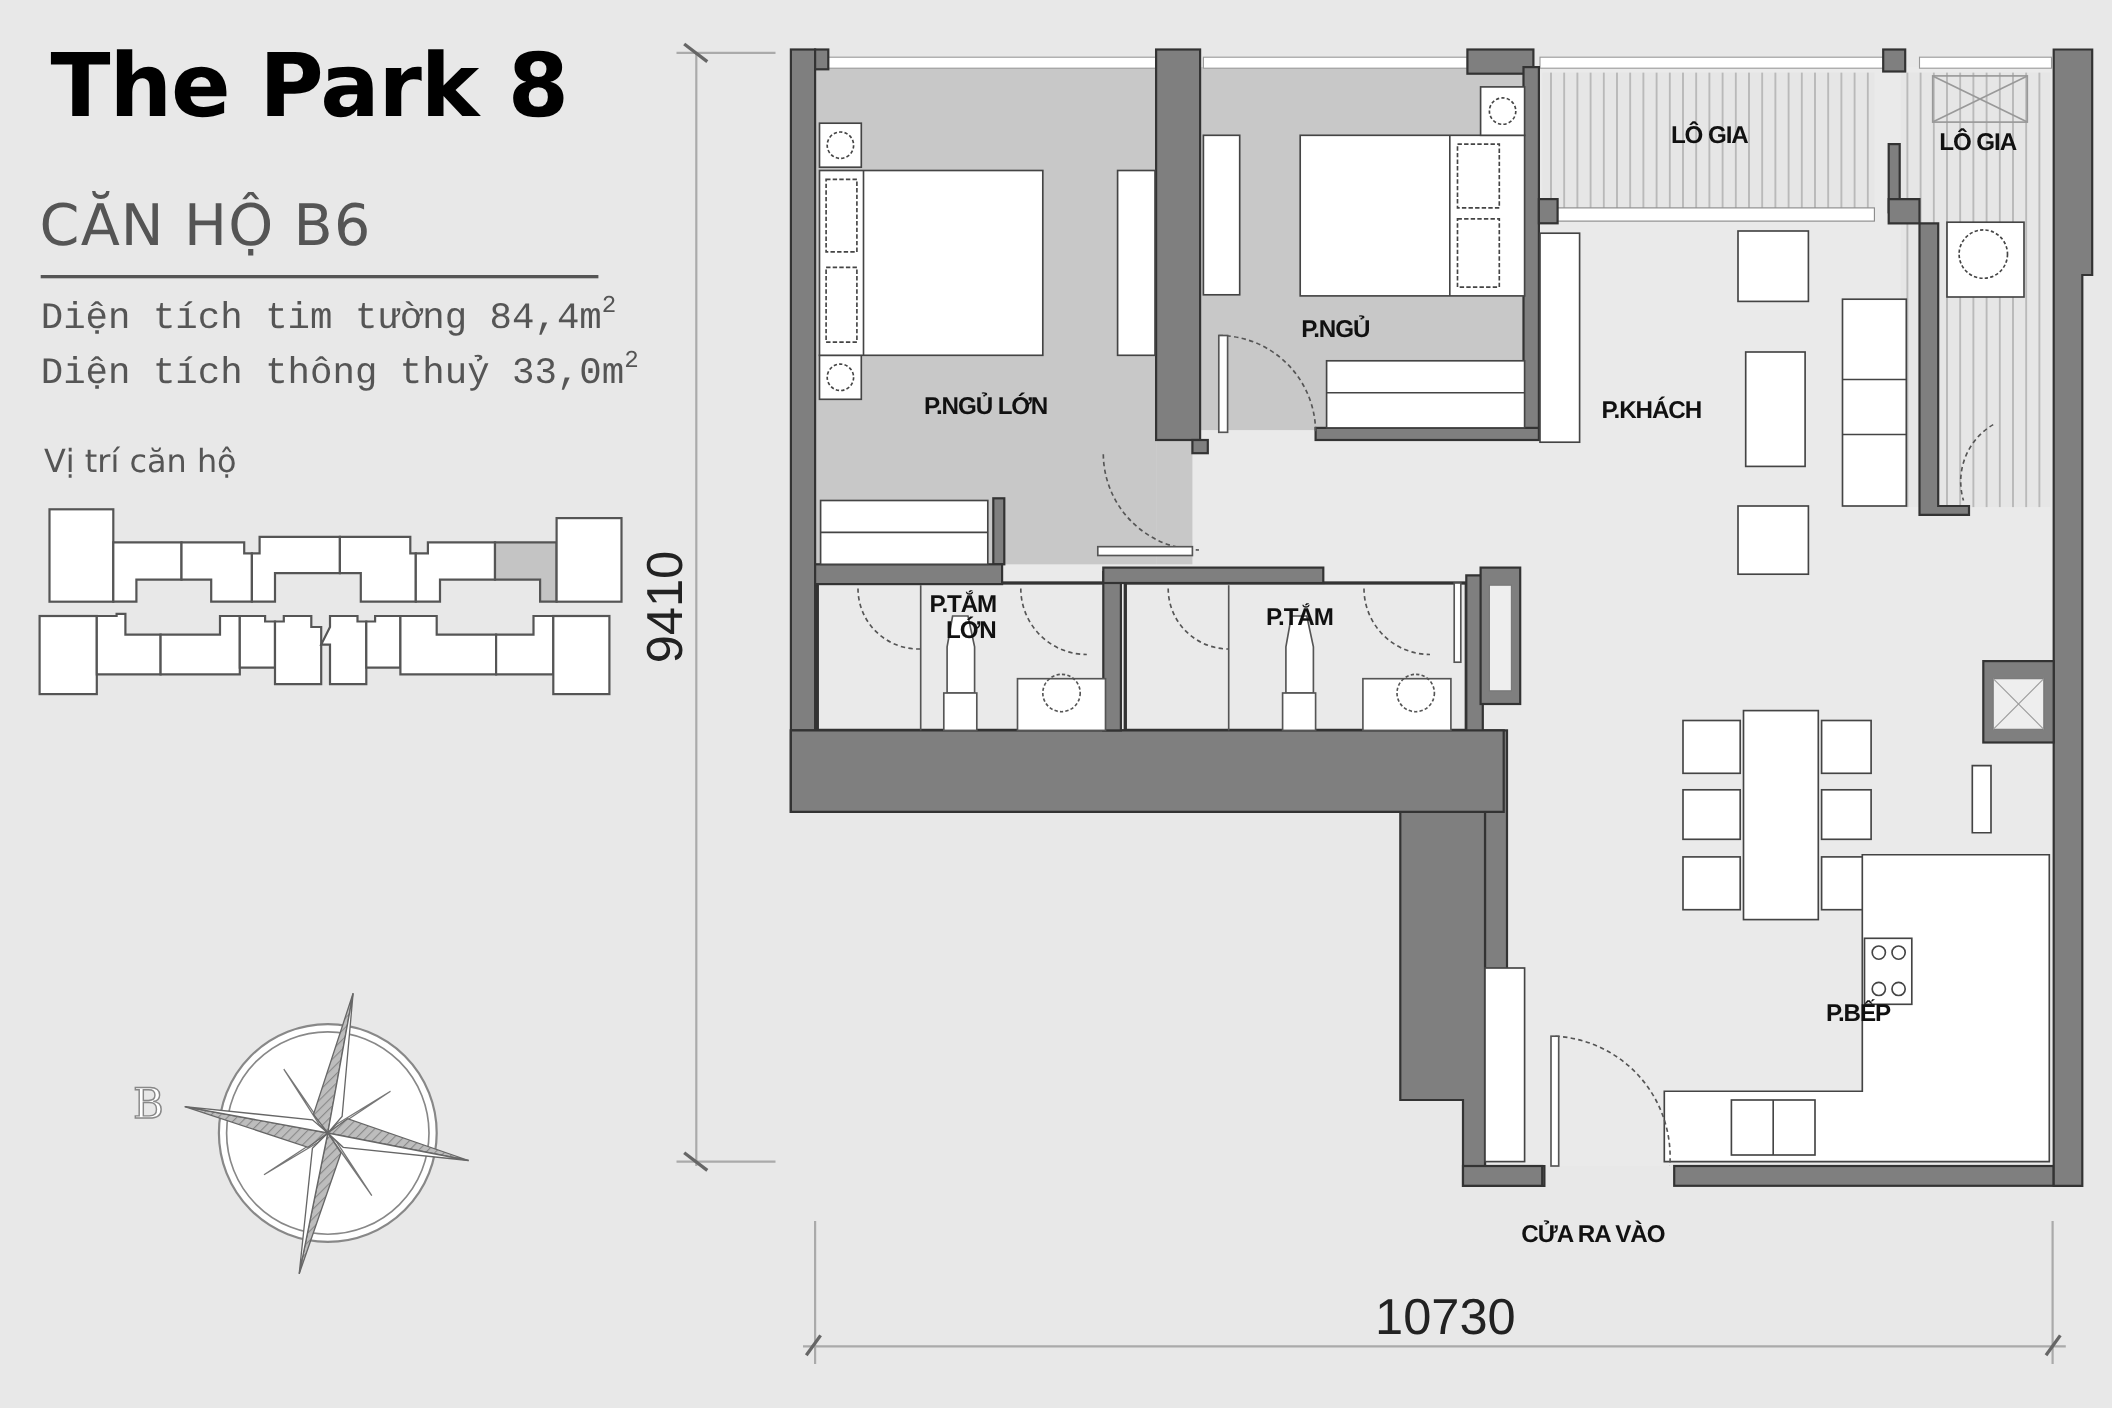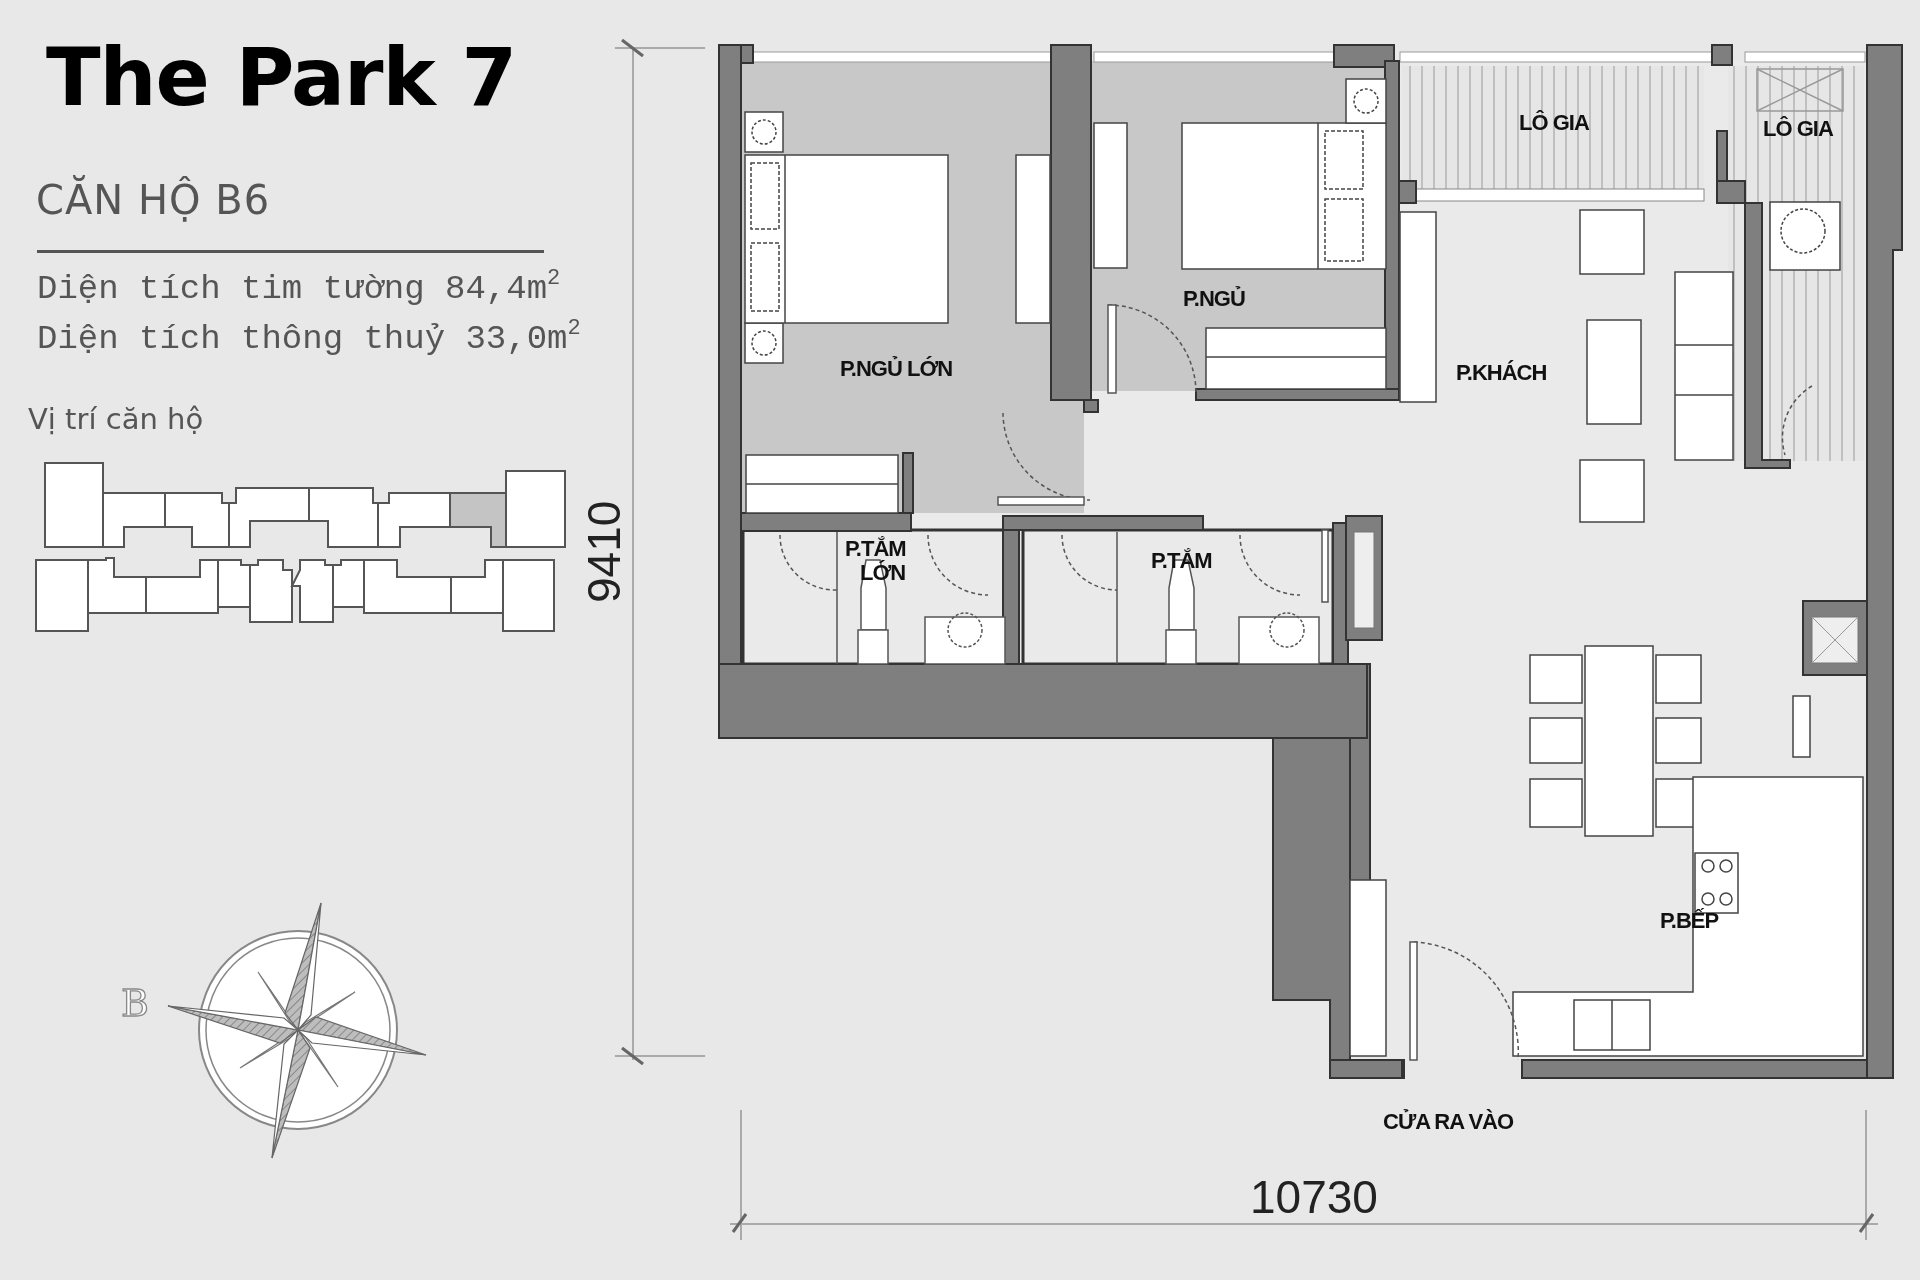--- a/index.html
+++ b/index.html
@@ -1,32 +1,32 @@
 <!DOCTYPE html>
 <html><head>
 <meta charset="utf-8">
 <style>
   html,body{margin:0;padding:0;}
   body{width:1920px;height:1280px;background:#e8e8e8;overflow:hidden;position:relative;font-family:"Liberation Sans",sans-serif;}
   .title{position:absolute;left:46px;top:38px;font-family:"DejaVu Sans",sans-serif;font-weight:bold;font-size:80px;color:#000;letter-spacing:-1px;line-height:1;}
-  .subtitle{position:absolute;left:36px;top:180px;font-family:"DejaVu Sans",sans-serif;font-size:40px;color:#555;line-height:1;letter-spacing:1px;}
+  .subtitle{position:absolute;left:36px;top:180px;font-family:"DejaVu Sans",sans-serif;font-size:52px;color:#555;line-height:1;letter-spacing:1px;}
   .rule{position:absolute;left:37px;top:250px;width:507px;height:3px;background:#555;}
   .area{position:absolute;left:37px;font-family:Liberation Mono, monospace;font-size:34px;color:#555;line-height:1;white-space:nowrap;}
   .area sup{font-size:22px;vertical-align:14px;}
   .area1{top:268px;}
   .area2{top:318px;}
-  .loc-label{position:absolute;left:28px;top:405px;font-family:"DejaVu Sans",sans-serif;font-size:29px;color:#555;line-height:1;}
+  .loc-label{position:absolute;left:40px;top:405px;font-family:"DejaVu Sans",sans-serif;font-size:29px;color:#555;line-height:1;}
   svg.plan{position:absolute;left:0;top:0;}
   .roomlbl{font-family:"Liberation Sans",sans-serif;font-weight:bold;font-size:22px;fill:#111;letter-spacing:-1px;}
   .dimlbl{font-family:"Liberation Sans",sans-serif;font-size:46px;fill:#222;}
 </style>
 </head>
 <body>
 
-<div class="title">The Park 7</div>
+<div class="title">The Park 8</div>
 <div class="subtitle">CĂN HỘ B6</div>
 <div class="rule"></div>
 <div class="area area1"><span>Diện tích tim tường 84,4m</span><sup>2</sup></div>
 <div class="area area2"><span>Diện tích thông thuỷ 33,0m</span><sup>2</sup></div>
 <div class="loc-label">Vị trí căn hộ</div>
 
 <svg class="plan" width="1920" height="1280" viewBox="0 0 1920 1280" xmlns="http://www.w3.org/2000/svg">
   <defs>
     <pattern id="stripes" width="12" height="10" patternUnits="userSpaceOnUse">
       <rect width="12" height="10" fill="#e6e6e6"></rect>

